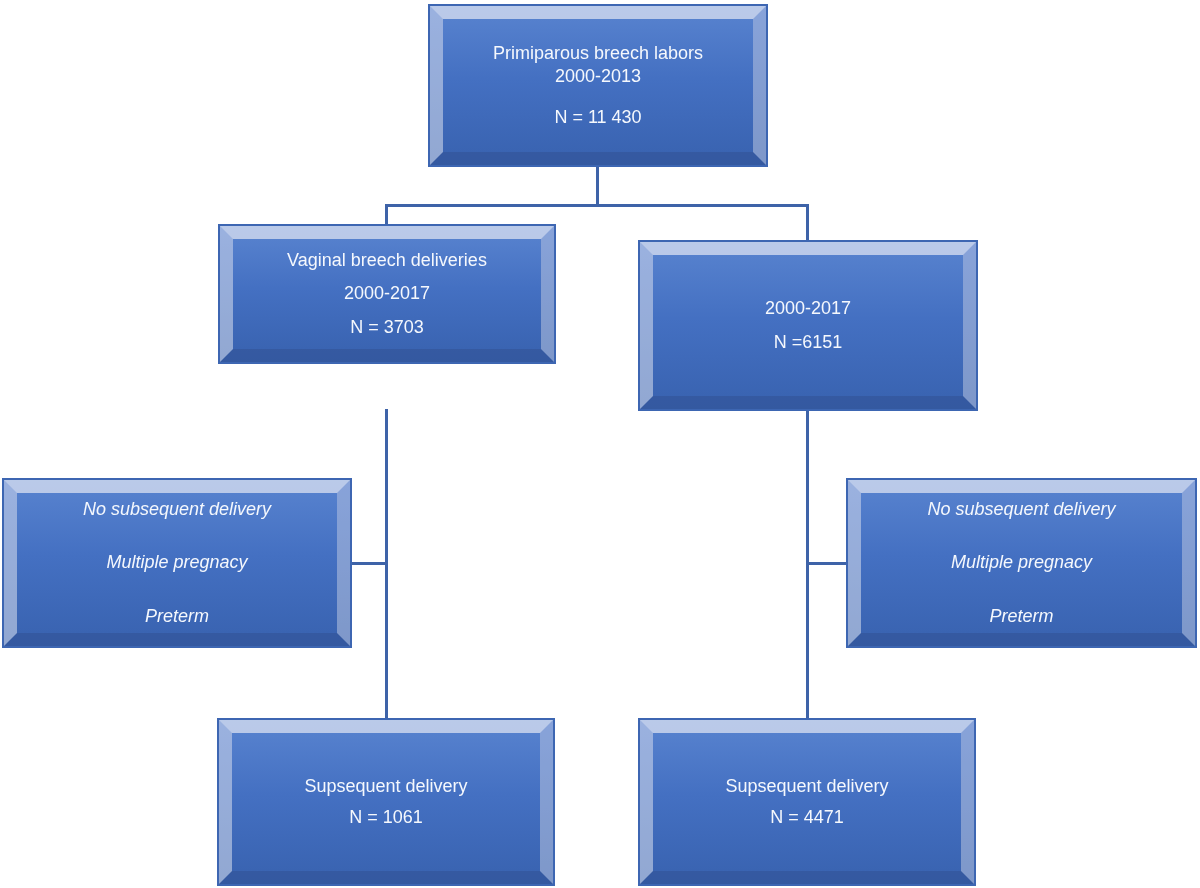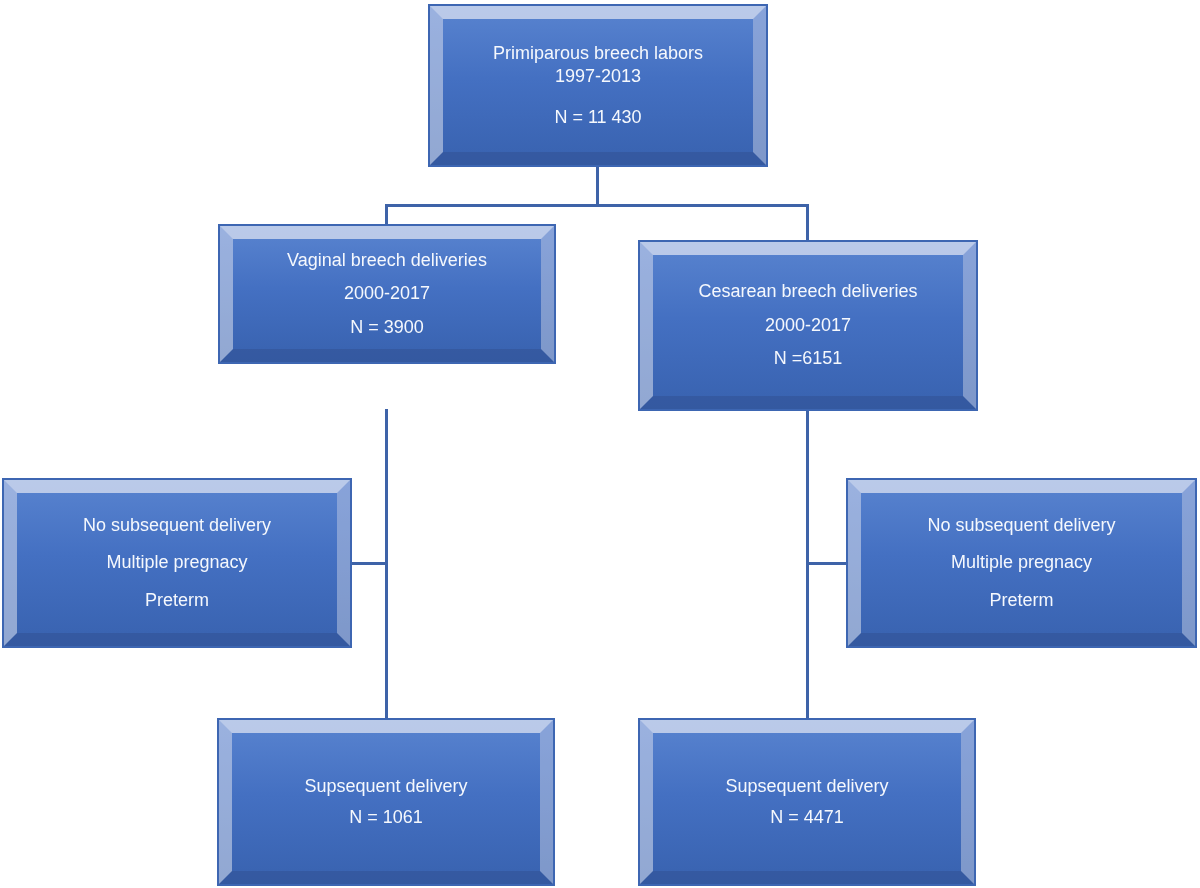--- a/index.html
+++ b/index.html
@@ -43,21 +43,21 @@
     text-align: center;
     color: #f5f8fd;
     font-size: 18px;
     line-height: 1.3;
   }
   .line { white-space: nowrap; }
   
   .face.gap0  { row-gap: 0px; }
   .face.gap10 { row-gap: 10px; }
   .face.gap13 { row-gap: 7px; }
-  .face.gap14 { row-gap: 14px; }
+  .face.gap14 { row-gap: 30px; font-style: italic; }
   .nbreak { margin-top: 17px; }
   
   .conn {
     position: absolute;
     background: #3e63a8;
   }
 </style>
 </head>
 <body>
 
@@ -68,36 +68,35 @@
   <div class="conn" style="left:385px; top:204px; width:3px;  height:38px;"></div>
   <div class="conn" style="left:806px; top:204px; width:3px;  height:38px;"></div>
   <div class="conn" style="left:385px; top:409px; width:3px;  height:311px;"></div>
   <div class="conn" style="left:806px; top:409px; width:3px;  height:311px;"></div>
   <div class="conn" style="left:350px; top:562px; width:37px; height:3px;"></div>
   <div class="conn" style="left:807px; top:562px; width:41px; height:3px;"></div>
 
   <div class="node" style="left:428px; top:4px; width:340px; height:163px;">
     <div class="face gap0">
       <div class="line">Primiparous breech labors</div>
-      <div class="line">1997-2013</div>
+      <div class="line">2000-2013</div>
       <div class="line nbreak">N = 11 430</div>
     </div>
   </div>
 
   <div class="node" style="left:218px; top:224px; width:338px; height:140px;">
     <div class="face gap10">
       <div class="line">Vaginal breech deliveries</div>
       <div class="line">2000-2017</div>
-      <div class="line">N = 3900</div>
+      <div class="line">N = 3703</div>
     </div>
   </div>
 
   <div class="node" style="left:638px; top:240px; width:340px; height:171px;">
     <div class="face gap10">
-      <div class="line">Cesarean breech deliveries</div>
       <div class="line">2000-2017</div>
       <div class="line">N =6151</div>
     </div>
   </div>
 
   <div class="node" style="left:2px; top:478px; width:350px; height:170px;">
     <div class="face gap14">
       <div class="line">No subsequent delivery</div>
       <div class="line">Multiple pregnacy</div>
       <div class="line">Preterm</div>

